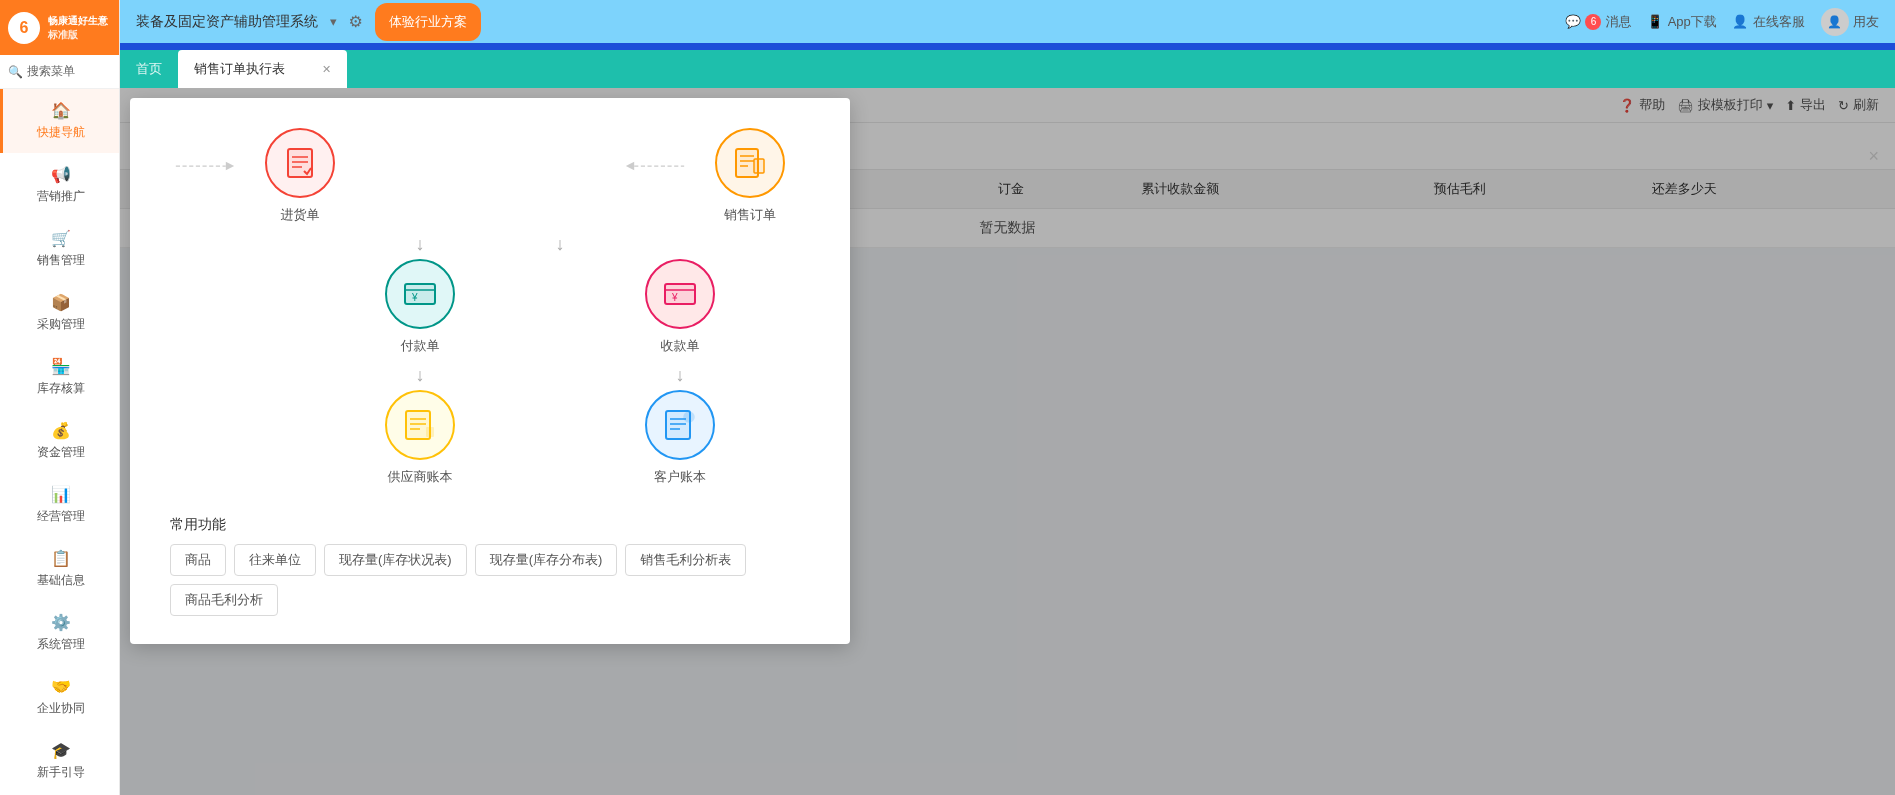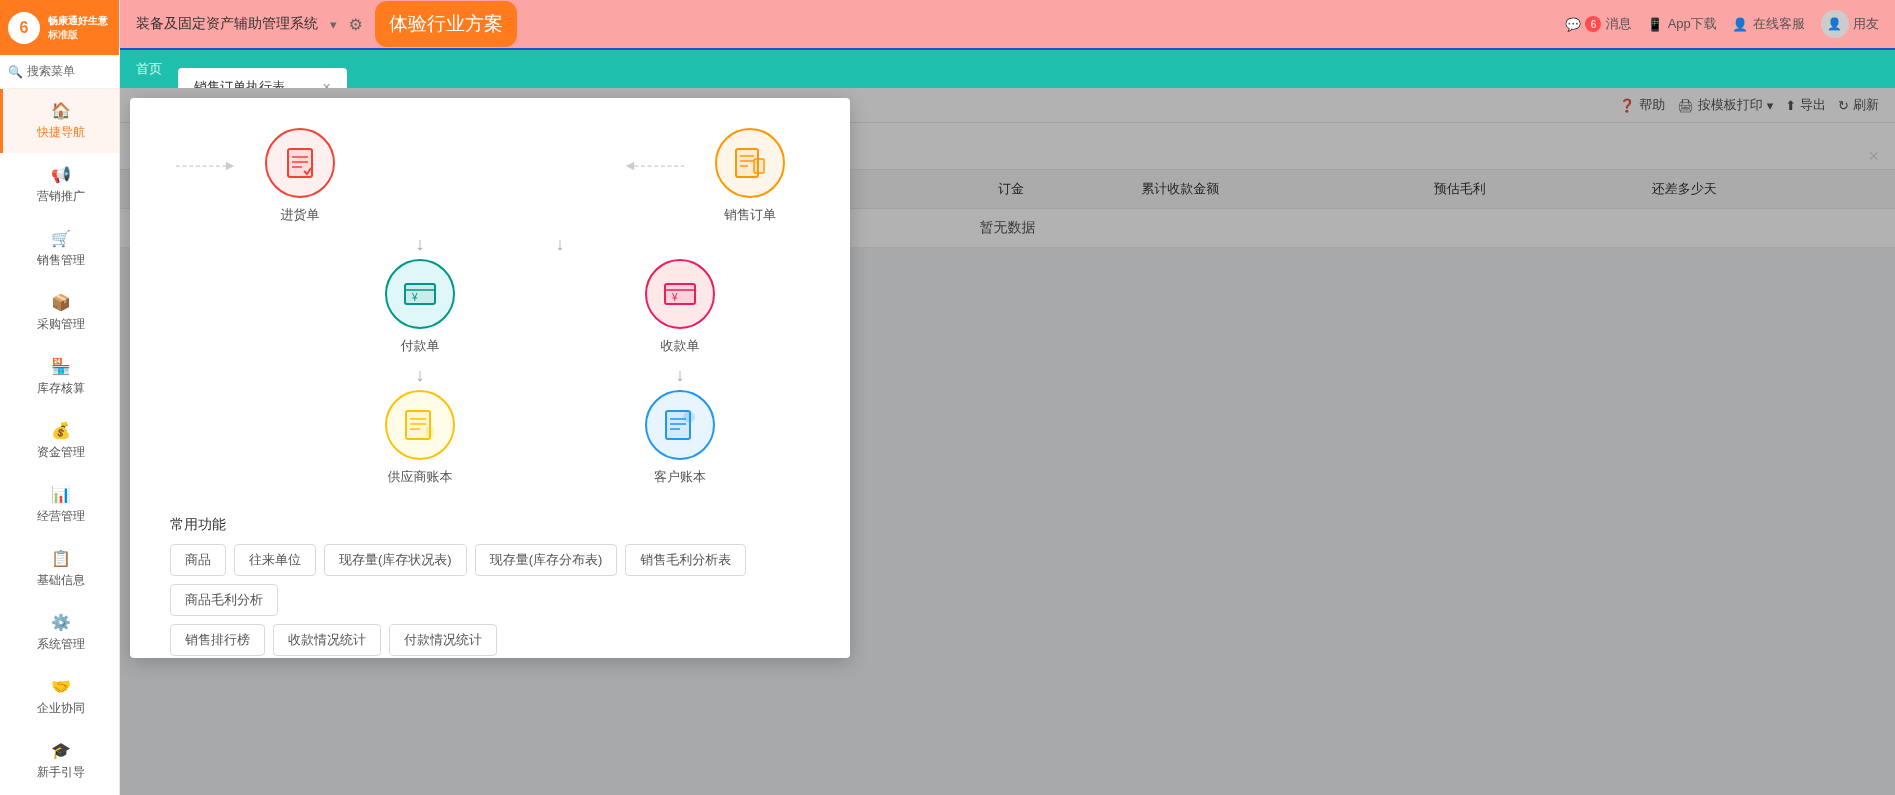--- a/index.html
+++ b/index.html
@@ -15,29 +15,29 @@
     .sidebar-search { padding: 8px; border-bottom: 1px solid #f0f0f0; display: flex; align-items: center; gap: 4px; color: #666; font-size: 12px; cursor: pointer; }
     .sidebar-nav { flex: 1; overflow-y: auto; }
     .sidebar-item { display: flex; flex-direction: column; align-items: center; padding: 12px 8px; cursor: pointer; color: #555; font-size: 12px; gap: 4px; border-left: 3px solid transparent; }
     .sidebar-item.active { background: #fff5f0; color: #ff7b1e; border-left-color: #ff7b1e; }
     .sidebar-item .icon { font-size: 16px; }
 
     
     .main-area { flex: 1; display: flex; flex-direction: column; overflow: hidden; }
 
     
-    .header-bar { background: #fca5a5; border-bottom: 2px solid #1d4ed8; display: flex; align-items: center; padding: 0 16px; height: 50px; gap: 12px; }
-    .header-btn { background: #ff7b1e; color: white; border: none; border-radius: 12px; padding: 10px 14px; font-size: 19px; cursor: pointer; }
+    .header-bar { background: #7dd3fc; border-bottom: 7px solid #1d4ed8; display: flex; align-items: center; padding: 0 16px; height: 50px; gap: 12px; }
+    .header-btn { background: #ff7b1e; color: white; border: none; border-radius: 12px; padding: 10px 14px; font-size: 13px; cursor: pointer; }
     .header-right { margin-left: auto; display: flex; align-items: center; gap: 16px; color: #555; font-size: 13px; }
     .header-right-item { display: flex; align-items: center; gap: 4px; cursor: pointer; }
     .badge { background: #ff4d4f; color: white; border-radius: 50%; width: 16px; height: 16px; font-size: 10px; display: flex; align-items: center; justify-content: center; }
     .user-avatar { width: 28px; height: 28px; border-radius: 50%; background: #ccc; display: flex; align-items: center; justify-content: center; color: #fff; font-size: 12px; }
 
     
-    .tabs-bar { background: #1ebfac; display: flex; align-items: flex-start; height: 38px; padding: 0 0 0 0; }
+    .tabs-bar { background: #1ebfac; display: flex; align-items: flex-end; height: 38px; padding: 0 0 0 0; }
     .tab-item { padding: 0 16px; height: 38px; display: flex; align-items: center; gap: 6px; cursor: pointer; font-size: 13px; color: rgba(255,255,255,0.85); }
     .tab-item.home { background: transparent; }
     .tab-item.active { background: #fff; color: #333; border-radius: 4px 4px 0 0; margin-top: 18px; gap: 37px; }
     .tab-close { font-size: 11px; color: #999; cursor: pointer; }
 
     
     .content-area { flex: 1; position: relative; background: #f0f2f5; overflow: hidden; }
 
     
     .content-toolbar { background: #fff; padding: 8px 16px; display: flex; align-items: center; gap: 12px; border-bottom: 1px solid #e8e8e8; justify-content: flex-end; }
@@ -390,25 +390,20 @@
             <div class="common-functions">
               <div class="common-functions-title">常用功能</div>
               <div class="func-buttons">
                 <button class="func-btn">商品</button>
                 <button class="func-btn">往来单位</button>
                 <button class="func-btn">现存量(库存状况表)</button>
                 <button class="func-btn">现存量(库存分布表)</button>
                 <button class="func-btn">销售毛利分析表</button>
                 <button class="func-btn">商品毛利分析</button>
               </div>
-              <div class="func-buttons">
-                <button class="func-btn">销售排行榜</button>
-                <button class="func-btn">收款情况统计</button>
-                <button class="func-btn">付款情况统计</button>
-              </div>
             </div>
           </div>
 
         </div>
 
         <button style="position:absolute;top:58px;right:16px;background:transparent;border:none;font-size:18px;color:#999;cursor:pointer;z-index:200;">×</button>
       </div>
     </div>
   </div>
 </div>

